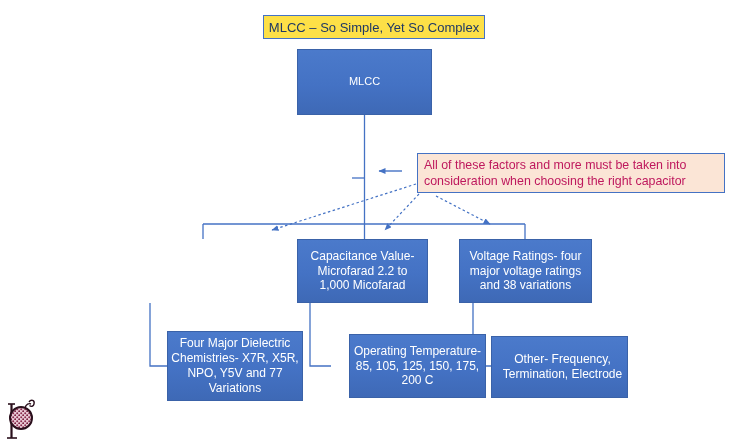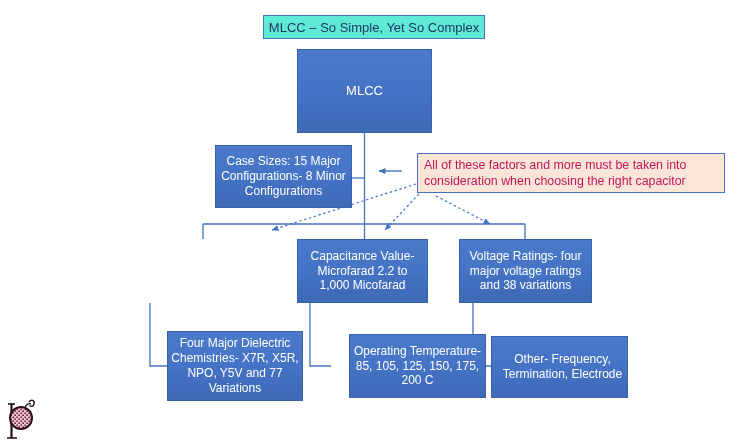--- a/index.html
+++ b/index.html
@@ -21,41 +21,41 @@
     color:#ffffff;
     display:flex; align-items:center; justify-content:center;
     text-align:center;
     font-size:12px; line-height:1.24;
     padding:2px 3px;
     box-sizing:border-box;
   }
   .title-box {
     position:absolute;
     left:263px; top:15px; width:222px; height:24px;
-    background:#5eead4;
+    background:#fde047;
     border:1.5px solid #4472c4;
     color:#1f3864;
     display:flex; align-items:center; justify-content:center;
     font-size:13px;
     box-sizing:border-box;
     white-space:nowrap;
   }
   .callout {
     position:absolute;
     left:417px; top:153px; width:308px; height:40px;
     background:#fbe5d6;
     border:1.5px solid #4472c4;
     color:#be185d;
     display:flex; align-items:center;
     text-align:left;
     font-size:12.4px; line-height:1.3;
     padding:2px 6px;
     box-sizing:border-box;
   }
-  .n-mlcc       { left:297px; top:49px;  width:135px; height:84px; font-size:13px; }
+  .n-mlcc       { left:297px; top:49px;  width:135px; height:66px; font-size:11px; }
   .n-case       { left:215px; top:145px; width:137px; height:63px; }
   .n-pico       { left:136px; top:239px; width:134px; height:64px; }
   .n-micro      { left:297px; top:239px; width:131px; height:64px; }
   .n-volt       { left:459px; top:239px; width:133px; height:64px; }
   .n-dielectric { left:167px; top:331px; width:136px; height:70px; }
   .n-temp       { left:349px; top:334px; width:137px; height:64px; }
   .n-other      { left:491px; top:336px; width:137px; height:62px;padding-left:9px; }
   .footer {
     position:absolute; left:4px; top:396px; width:400px; height:46px;
   }
@@ -94,21 +94,20 @@
     <g stroke="#4472c4" stroke-width="1.2" fill="none" stroke-dasharray="2.5 2.5">
       <path d="M416,184 L272,230" marker-end="url(#arrow)"></path>
       <path d="M419,194 L385,230" marker-end="url(#arrow)"></path>
       <path d="M436,196 L490,224" marker-end="url(#arrow)"></path>
     </g>
   </svg>
 
   <div class="title-box">MLCC – So Simple, Yet So Complex</div>
 
   <div class="node n-mlcc">MLCC</div>
-  <div class="node n-case">Case Sizes: 15 Major Configurations- 8 Minor Configurations</div>
 
   <div class="callout">All of these factors and more must be taken into consideration when choosing the right capacitor</div>
 
   <div class="node n-micro">Capacitance Value- Microfarad 2.2 to 1,000 Micofarad</div>
   <div class="node n-volt">Voltage Ratings- four major voltage ratings and 38 variations</div>
 
   <div class="node n-dielectric">Four Major Dielectric Chemistries- X7R, X5R, NPO, Y5V and 77 Variations</div>
   <div class="node n-temp">Operating Temperature- 85, 105, 125, 150, 175, 200 C</div>
   <div class="node n-other">Other- Frequency, Termination, Electrode</div>
 

